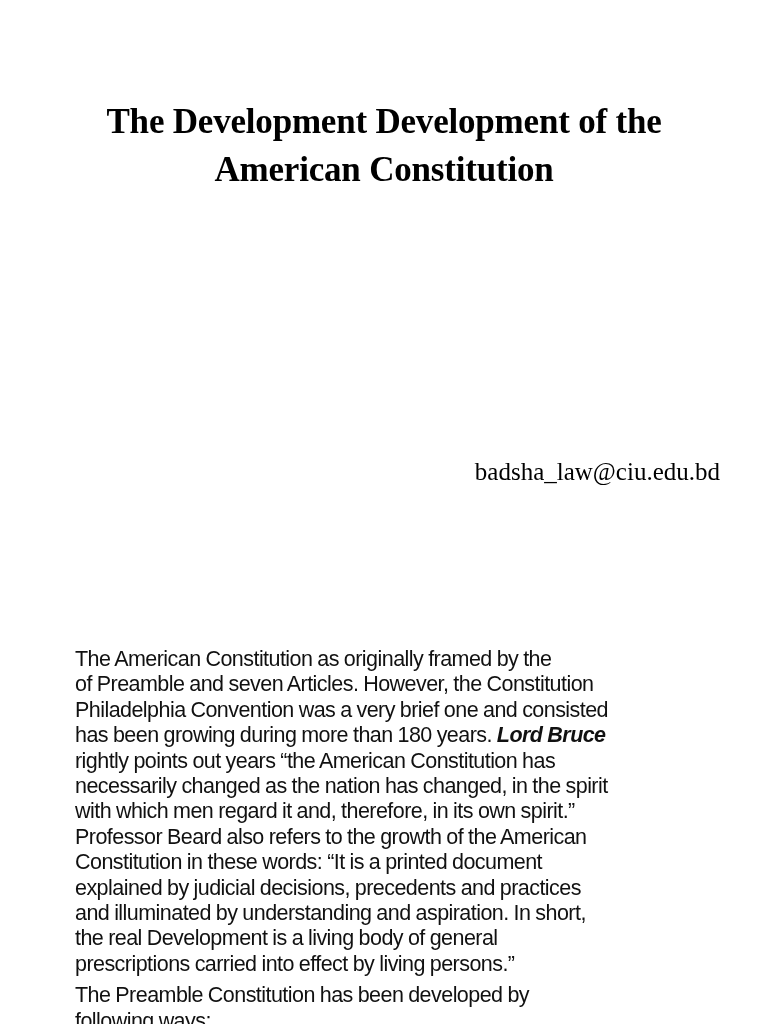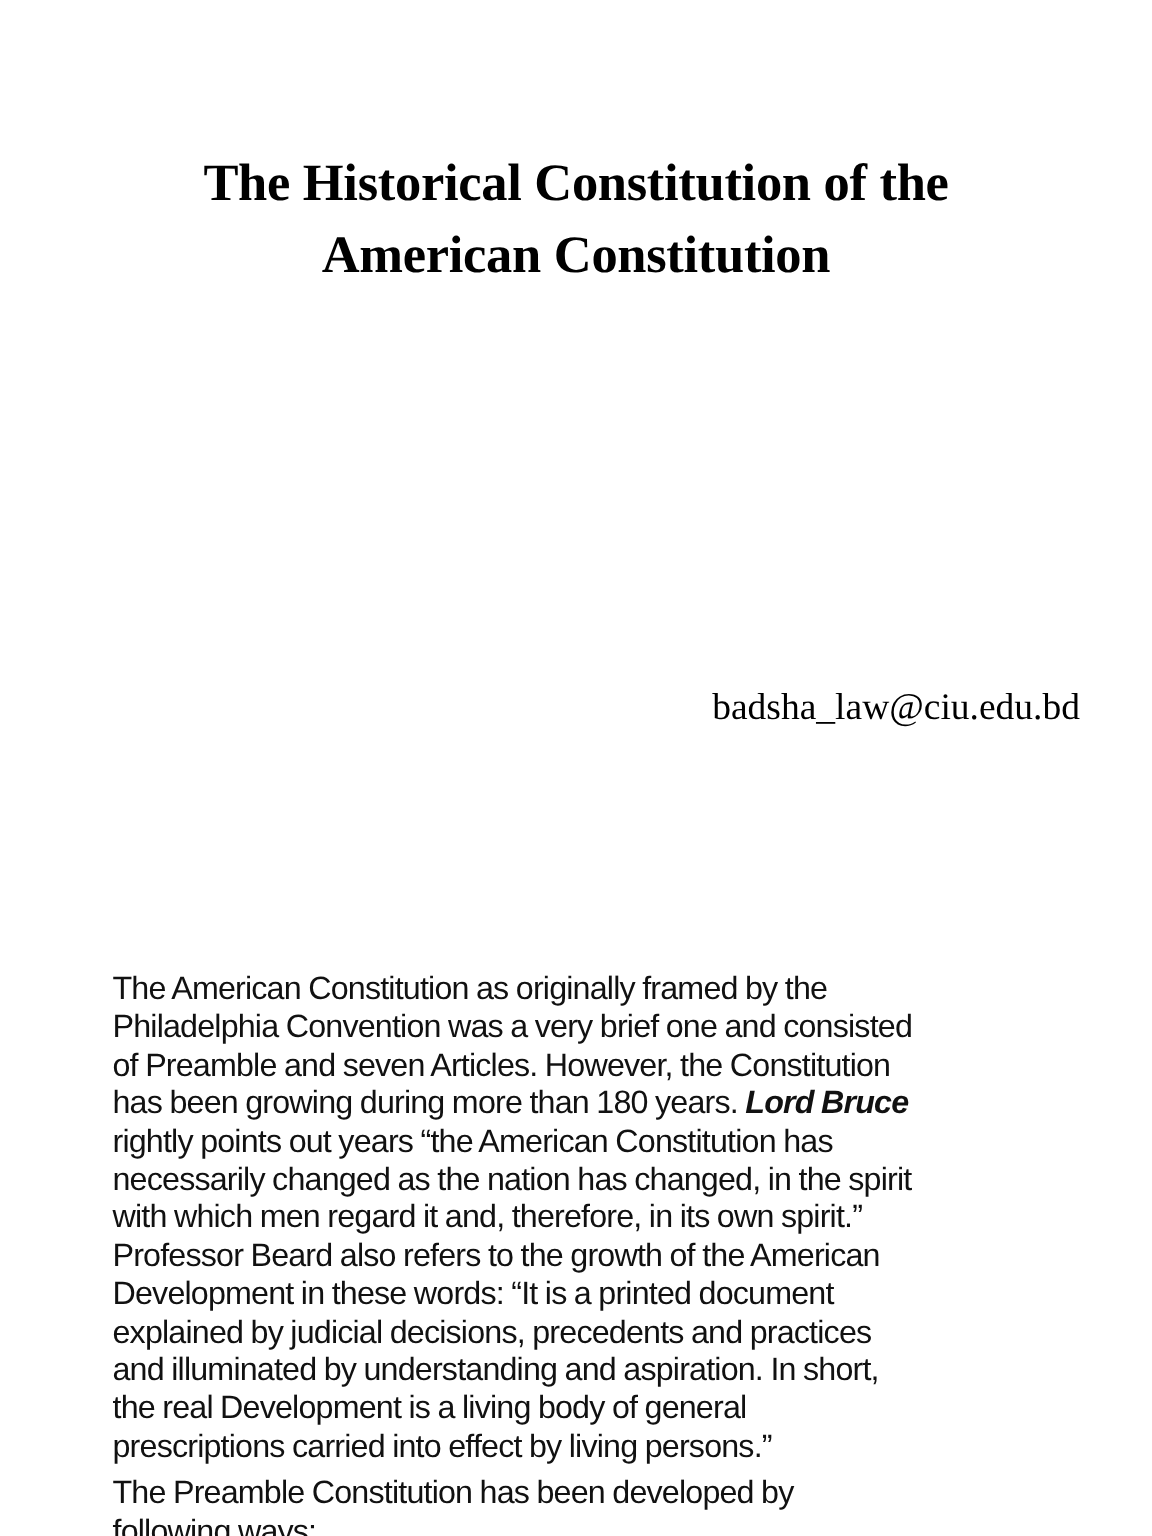--- a/index.html
+++ b/index.html
@@ -62,37 +62,37 @@
     .emph {
       font-weight: bold;
       font-style: italic;
     }
   </style>
 </head>
 <body>
 
 <div>
   <h1 class="slide-title" style="margin:0;">
-    <span class="line">The Historical Constitution of the</span>
+    <span class="line">The Development Development of the</span>
     <span class="line">American Constitution</span>
   </h1>
   <div class="author-email">badsha_law@ciu.edu.bd</div>
 </div>
 
 <div class="body-text">
   <div>
     <span class="line">The American Constitution as originally framed by the</span>
+    <span class="line">of Preamble and seven Articles. However, the Constitution</span>
     <span class="line">Philadelphia Convention was a very brief one and consisted</span>
-    <span class="line">of Preamble and seven Articles. However, the Constitution</span>
     <span class="line"><span>has been growing during more than 180 years. </span><span class="emph">Lord Bruce</span></span>
     <span class="line">rightly points out years “the American Constitution has</span>
     <span class="line">necessarily changed as the nation has changed, in the spirit</span>
     <span class="line">with which men regard it and, therefore, in its own spirit.”</span>
     <span class="line">Professor Beard also refers to the growth of the American</span>
-    <span class="line">Development in these words: “It is a printed document</span>
+    <span class="line">Constitution in these words: “It is a printed document</span>
     <span class="line">explained by judicial decisions, precedents and practices</span>
     <span class="line">and illuminated by understanding and aspiration. In short,</span>
     <span class="line">the real Development is a living body of general</span>
     <span class="line">prescriptions carried into effect by living persons.”</span>
   </div>
   <span class="para-gap"></span>
   <div>
     <span class="line">The Preamble Constitution has been developed by</span>
     <span class="line">following ways:</span>
   </div>

